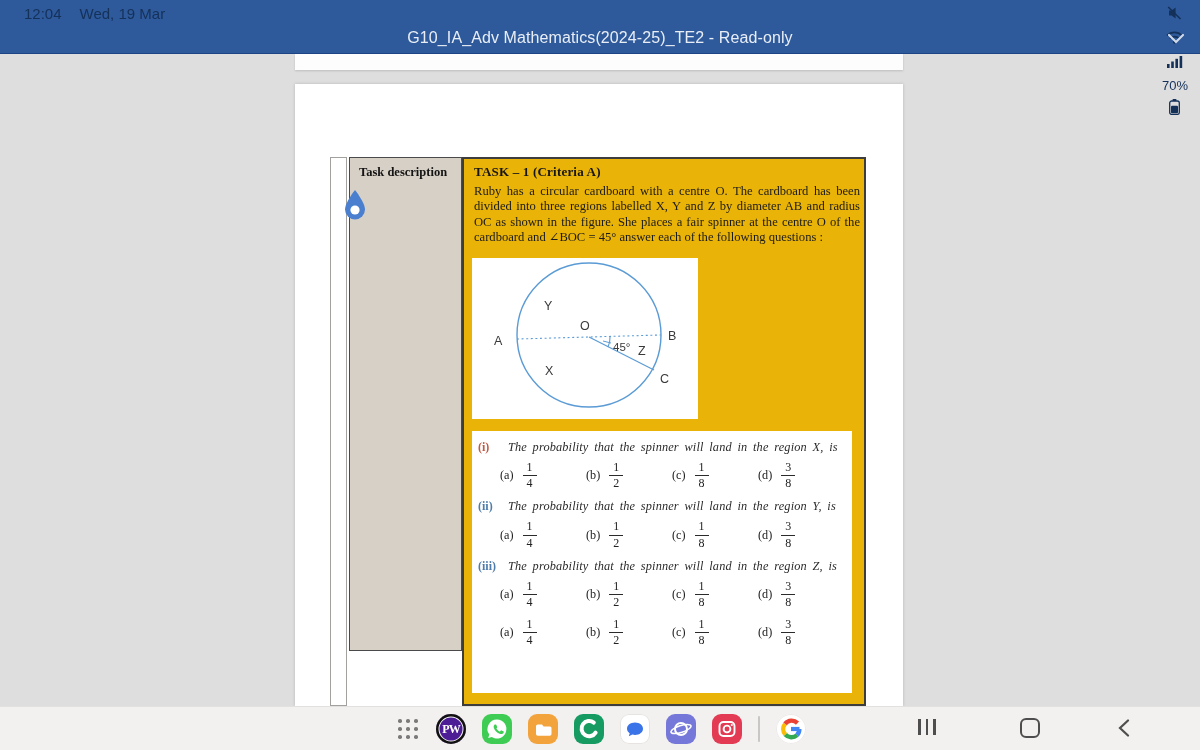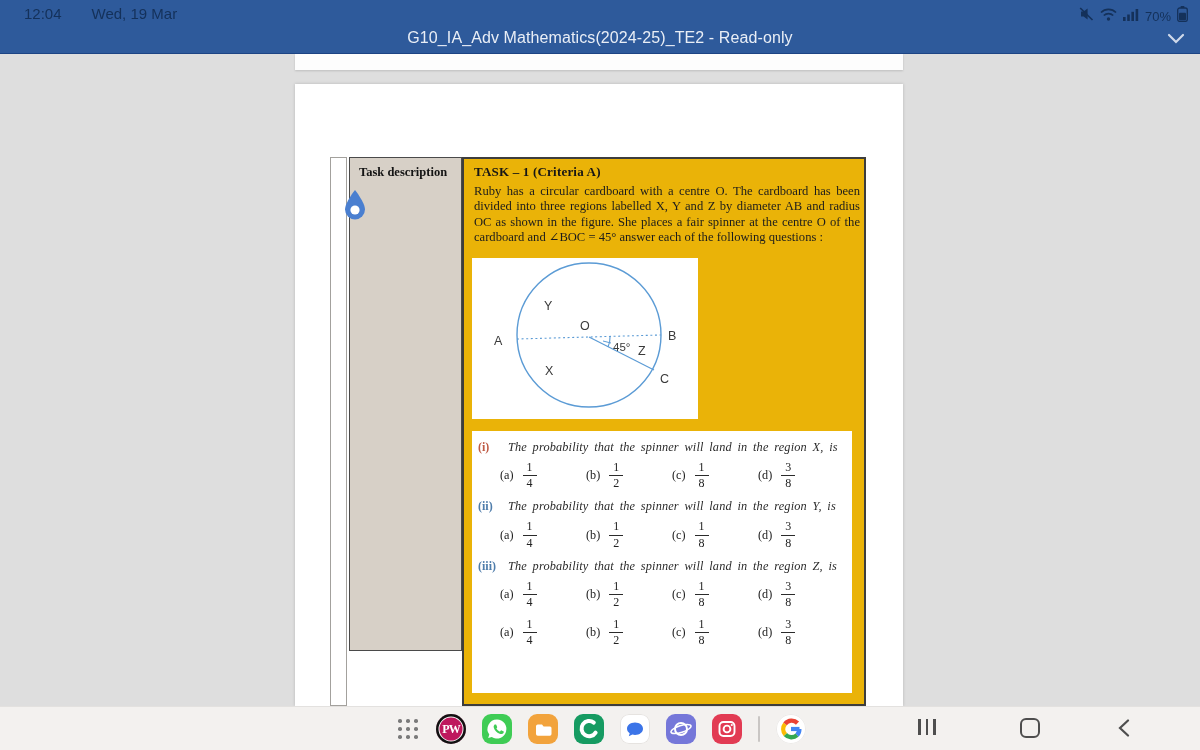--- a/index.html
+++ b/index.html
@@ -2,24 +2,24 @@
 <html><head>
 <meta charset="utf-8">
 <style>
   * { margin:0; padding:0; box-sizing:border-box; }
   html,body { width:1200px; height:750px; overflow:hidden; }
   body { font-family:"Liberation Sans","DejaVu Sans",sans-serif; background:#dedede; position:relative; }
 
   
   .topbar { position:absolute; left:0; top:0; width:1200px; height:54px;
             background:#2e5a9b; border-bottom:1px solid #1d4484; z-index:30; }
-  .status-left { position:absolute; left:24px; top:5px; display:flex; gap:30px;
+  .status-left { position:absolute; left:24px; top:5px; display:flex; gap:18px;
                  font-size:15px; color:#14315a; font-weight:500; }
   .status-right { position:absolute; right:12px; top:6px; display:flex; align-items:center; gap:6px;
-                  color:#14315a; }
+                  color:#14315a;flex-direction:column; }
   .battery-pct { font-size:13px; font-weight:500; }
   .doc-title { position:absolute; left:0; top:29px; width:100%; text-align:center;
                color:#e9eef6; font-size:16px; font-weight:500; letter-spacing:.1px; }
   .title-chevron { position:absolute; right:14px; top:31px; }
 
   
   .doc-area { position:absolute; left:0; top:54px; width:1200px; height:652px; background:#dedede; }
   .page-prev { position:absolute; left:295px; top:0; width:608px; height:16px; background:#fdfdfd;
                box-shadow:0 1px 2px rgba(0,0,0,.15); }
   .page { position:absolute; left:295px; top:30px; width:608px; height:622px; background:#ffffff;
@@ -62,21 +62,21 @@
 
   
   .taskbar { position:absolute; left:0; top:706px; width:1200px; height:44px;
              background:#f3f1ef; border-top:1px solid #e3e1df; z-index:30; }
   .dock { position:absolute; left:396px; top:7px; display:flex; align-items:center; gap:16px; }
   .app { width:30px; height:30px; border-radius:9px; position:relative; flex:none; }
   .app svg { position:absolute; left:0; top:0; }
   .app-drawer { width:24px; height:24px; border-radius:0; display:grid;
                 grid-template-columns:repeat(3,1fr); place-items:center; }
   .app-drawer i { width:3.5px; height:3.5px; border-radius:50%; background:#7a7a7a; }
-  .app-pw { background:#be185d; border-radius:50%; display:flex; align-items:center; justify-content:center;
+  .app-pw { background:#4c1d95; border-radius:50%; display:flex; align-items:center; justify-content:center;
             box-shadow:inset 0 0 0 2.5px #111, inset 0 0 0 3.5px #f5f5f5; }
   .app-pw span { color:#fff; font-family:"Liberation Serif","DejaVu Serif",serif;
                  font-size:12px; font-weight:bold; letter-spacing:-1px; }
   .app-wa { background:#3fcc55; }
   .app-files { background:#f2a33c; }
   .app-phone { background:#169b62; }
   .app-msg { background:#ffffff; box-shadow:0 0 0 1px #e6e3e0 inset; }
   .app-net { background:#7577d9; }
   .app-cam { background:#e23b53; }
   .app-google { background:#ffffff; border-radius:50%; box-shadow:0 0 0 1px #eceae8 inset; }

